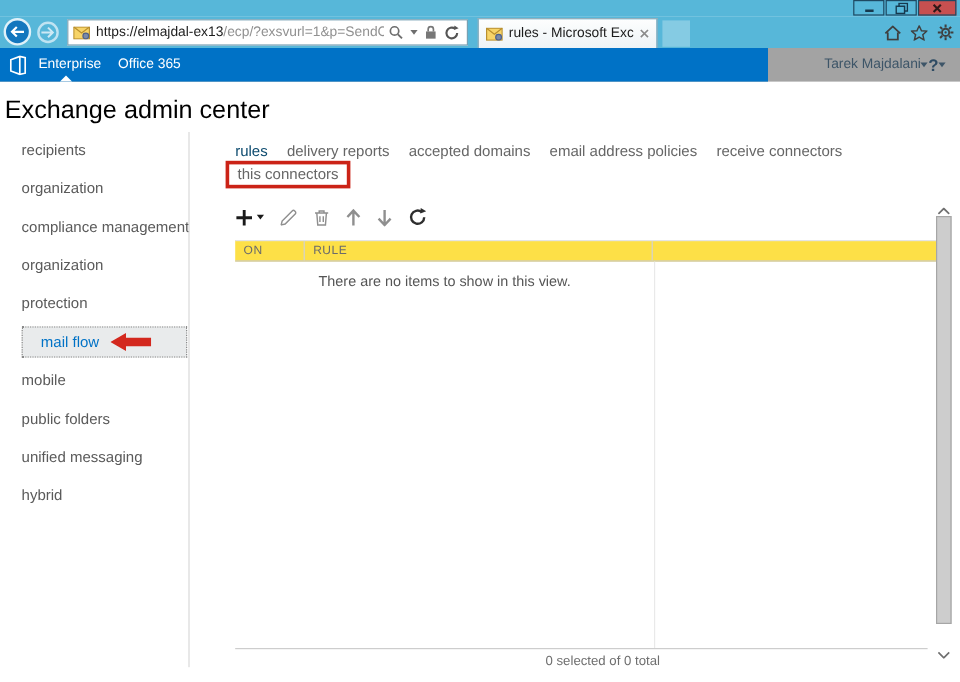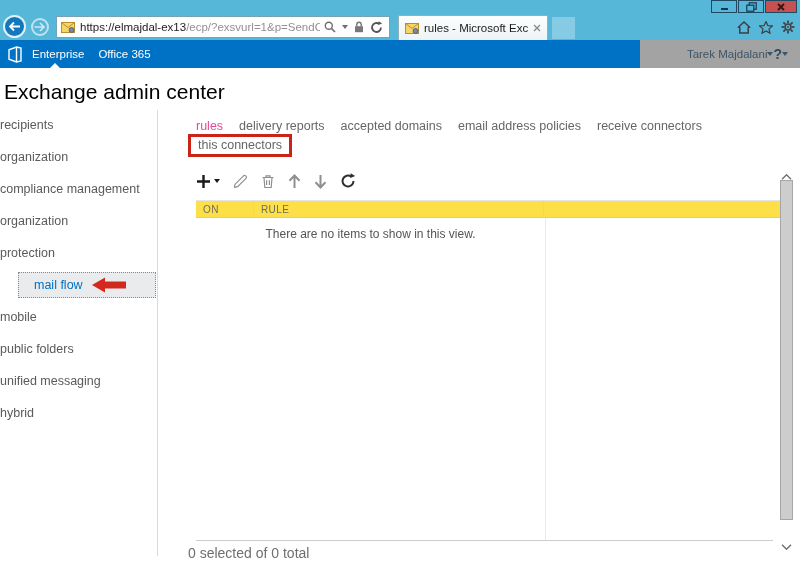--- a/index.html
+++ b/index.html
@@ -42,53 +42,53 @@
            border-left:5px solid transparent; border-right:5px solid transparent; border-bottom:5px solid #fff; }
   .appbar-user { position:absolute; right:12px; top:0; height:28px; display:flex; align-items:center; gap:0; }
   .user-name { font-size:11.5px; color:#3D5568; }
   .caret.dark { border-top-color:#3D5568; }
   .help-q { font-size:14px; font-weight:bold; color:#2E4B63; }
 
   
   .page-title { position:absolute; left:4px; top:80px; font-size:21px; color:#000000; }
 
   .sidebar { position:absolute; left:0; top:112px; width:157px; }
-  .side-item { height:26px; line-height:26px; margin-bottom:6px; 
+  .side-item { height:26px; line-height:26px; margin-bottom:6px; padding-left:18px;
                font-size:12.5px; color:#5a5a5a; cursor:pointer; white-space:nowrap; }
   .side-item.selected { height:26px; margin-left:18px; margin-right:1px; padding-left:15px;
                background:#E9EBEC; border:1px dotted #8a8a8a; color:#0072C6;
                display:flex; align-items:center; }
   .red-arrow { margin-left:9px; flex:none; }
   .sidebar-divider { position:absolute; left:157px; top:110px; width:1px; height:446px; background:#D9D9D9; }
 
   .tabs-row { position:absolute; display:flex; gap:16px; font-size:12.5px; color:#666; align-items:center; }
   #tabs-row1 { left:196px; top:117px; height:17px; }
   #tabs-row2 { left:188px; top:133px; height:24px; }
   .nav-tab { white-space:nowrap; cursor:pointer; }
-  .nav-tab.selected { color:#ec4899; }
+  .nav-tab.selected { color:#0c4a6e; }
   .red-box { border:3px solid #CB2317; padding:1px 7px 2px 7px; display:inline-block; }
 
   .toolbar { position:absolute; left:196px; top:171px; height:20px; display:flex; align-items:center; gap:13px; }
   .tool-btn { display:flex; align-items:center; gap:3px; cursor:pointer; }
   .caret.black { border-top-color:#1a1a1a; }
 
   .table-header { position:absolute; left:196px; top:200px; width:585px; height:18px;
                   border-top:1px solid #E4E4E4; border-bottom:1px solid #C9C9C9;
                   font-size:10px; color:#6b6b6b; background:#fde047; }
   .th-on { position:absolute; left:7px; top:3px; letter-spacing:0.4px; }
   .th-rule { position:absolute; left:65px; top:3px; letter-spacing:0.4px; }
   .th-div1 { position:absolute; left:57px; top:0; width:1px; height:16px; background:#D2D2D2; }
   .th-div2 { position:absolute; left:347px; top:0; width:1px; height:16px; background:#D2D2D2; }
 
   .empty-msg { position:absolute; left:196px; top:227px; width:349px; text-align:center;
                font-size:12px; color:#555; }
   .details-divider { position:absolute; left:545px; top:218px; width:1px; height:322px; background:#E9E9E9; }
   .bottom-line { position:absolute; left:196px; top:540px; width:577px; height:1px; background:#CDCDCD; }
-  .footer-text { position:absolute; left:188px; top:545px; width:349px; text-align:left;
-                 font-size:14px; color:#6f6f6f; }
+  .footer-text { position:absolute; left:201px; top:545px; width:349px; text-align:right;
+                 font-size:11px; color:#6f6f6f; }
 
   .scrollbar { position:absolute; left:779px; top:164px; width:16px; height:392px; }
   .sb-up { position:absolute; top:2px; left:2px; cursor:pointer; }
   .sb-thumb { position:absolute; top:16px; left:1px; width:13px; height:340px;
               background:#CDCDCD; border:1px solid #A6A6A6; cursor:pointer; }
   .sb-down { position:absolute; top:372px; left:2px; cursor:pointer; }
 </style>
 </head>
 <body>
 

